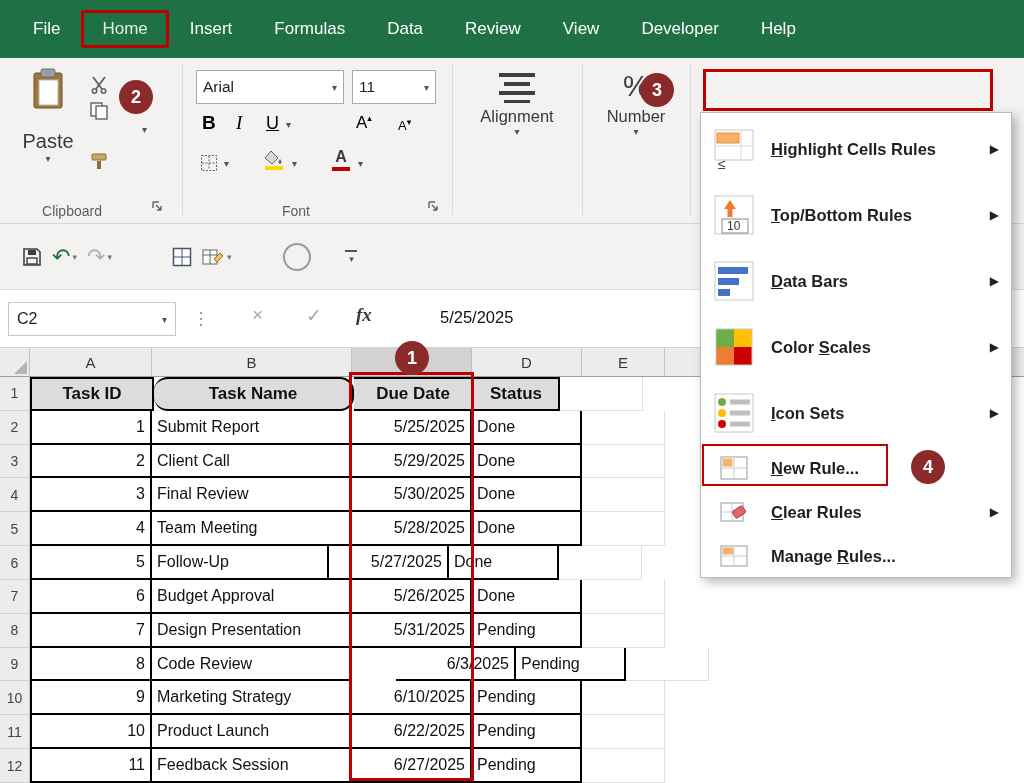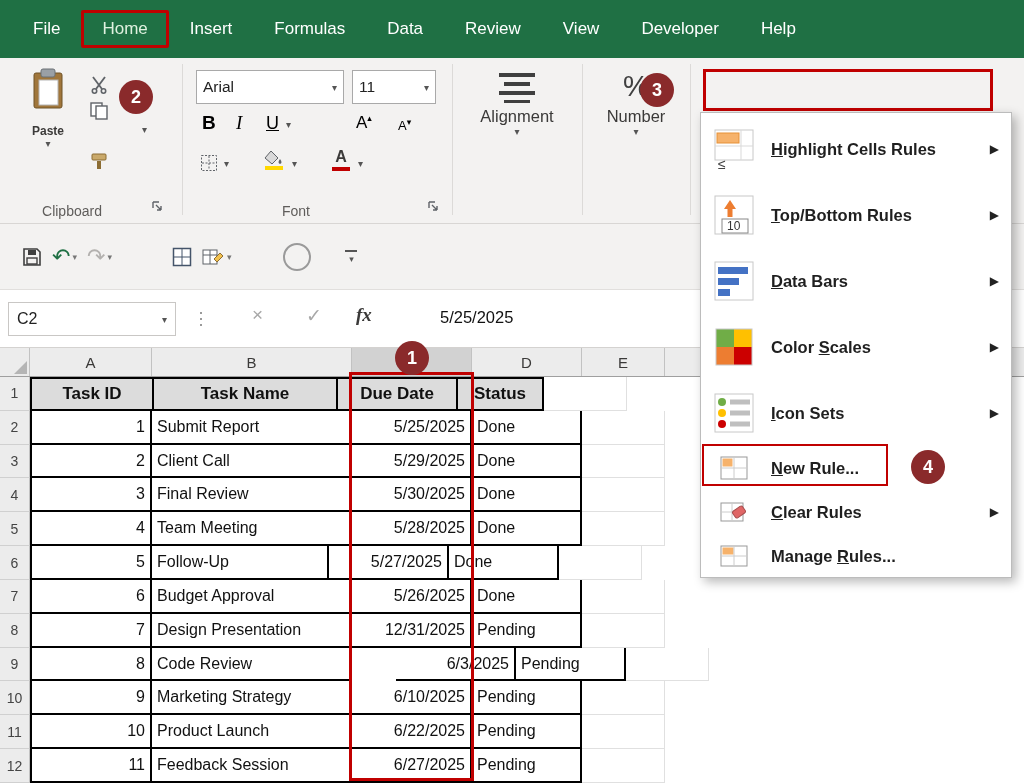--- a/index.html
+++ b/index.html
@@ -13,21 +13,21 @@
   .tab.annotated { border:3px solid #c00000; border-radius:2px; padding:6px 18px; color:#dff1df; }
 
   
   .ribbon { position:absolute; top:58px; left:0; right:0; height:166px; background:#f3f2f1;
             border-bottom:1px solid #d8d6d4; box-sizing:border-box; z-index:4; }
   .vsep { position:absolute; top:6px; bottom:8px; width:1px; background:#dcdad8; }
   .glabel { position:absolute; bottom:4px; font-size:14px; color:#5f5d5b; text-align:center; }
   .launcher { position:absolute; bottom:7px; }
   .arr { font-size:10px; color:#555; }
   .paste-btn { position:absolute; left:18px; top:10px; width:60px; text-align:center; color:#3b3a39; }
-  .paste-label { font-size:12px; margin-top:10px;font-weight:bold; }
+  .paste-label { font-size:20px; margin-top:16px; }
   .miniBtn { position:absolute; }
   .combo { position:absolute; background:#fff; border:1px solid #a9a9a9; display:flex; align-items:center;
            font-size:15.5px; color:#222; padding:0 6px; box-sizing:border-box; }
   .combo .arr { margin-left:auto; }
   .fmtBtn { position:absolute; display:flex; flex-direction:column; align-items:center; color:#3b3a39; }
   .letterB { font-weight:bold; font-size:19px; }
   .letterI { font-style:italic; font-family:"Liberation Serif",serif; font-size:19px; }
   .letterU { text-decoration:underline; font-size:18px; }
   .growA { font-size:17px; } .shrinkA { font-size:13px; }
   .bar { height:4px; width:18px; margin-top:1px; }
@@ -311,21 +311,21 @@
       <div class="colh" style="width: 200px;">B</div>
       <div class="colh sel" style="width: 120px;">C</div>
       <div class="colh" style="width: 110px;">D</div>
       <div class="colh" style="width: 83px;">E</div>
     </div>
 
   <div class="rows">
       <div class="srow">
         <div class="rh">1</div>
         <div class="cell first hcell" style="width: 124px;">Task ID</div>
-        <div class="cell hcell" style="width: 184px;">Task Name</div>
+        <div class="cell hcell" style="width: 200px; border-radius: 14px;">Task Name</div>
         <div class="cell hcell" style="width: 120px;">Due Date</div>
         <div class="cell hcell" style="width: 86px;">Status</div>
         <div class="ecell"></div>
         <div class="filler"></div>
       </div>
       <div class="srow">
         <div class="rh">2</div>
         <div class="cell first a-r" style="width: 122px;">1</div>
         <div class="cell a-l" style="width: 200px;">Submit Report</div>
         <div class="cell a-r" style="width: 120px;">5/25/2025</div>
@@ -375,21 +375,21 @@
         <div class="cell a-l" style="width: 200px;">Budget Approval</div>
         <div class="cell a-r" style="width: 120px;">5/26/2025</div>
         <div class="cell a-l" style="width: 110px;">Done</div>
         <div class="ecell"></div>
         <div class="filler"></div>
       </div>
       <div class="srow">
         <div class="rh">8</div>
         <div class="cell first a-r" style="width: 122px;">7</div>
         <div class="cell a-l" style="width: 200px;">Design Presentation</div>
-        <div class="cell a-r" style="width: 120px;">12/31/2025</div>
+        <div class="cell a-r" style="width: 120px;">5/31/2025</div>
         <div class="cell a-l" style="width: 110px;">Pending</div>
         <div class="ecell"></div>
         <div class="filler"></div>
       </div>
       <div class="srow">
         <div class="rh">9</div>
         <div class="cell first a-r" style="width: 122px;">8</div>
         <div class="cell a-l" style="width: 200px;">Code Review</div>
         <div class="cell a-r" style="width: 120px; margin-left: 44px;">6/3/2025</div>
         <div class="cell a-l" style="width: 110px;">Pending</div>

